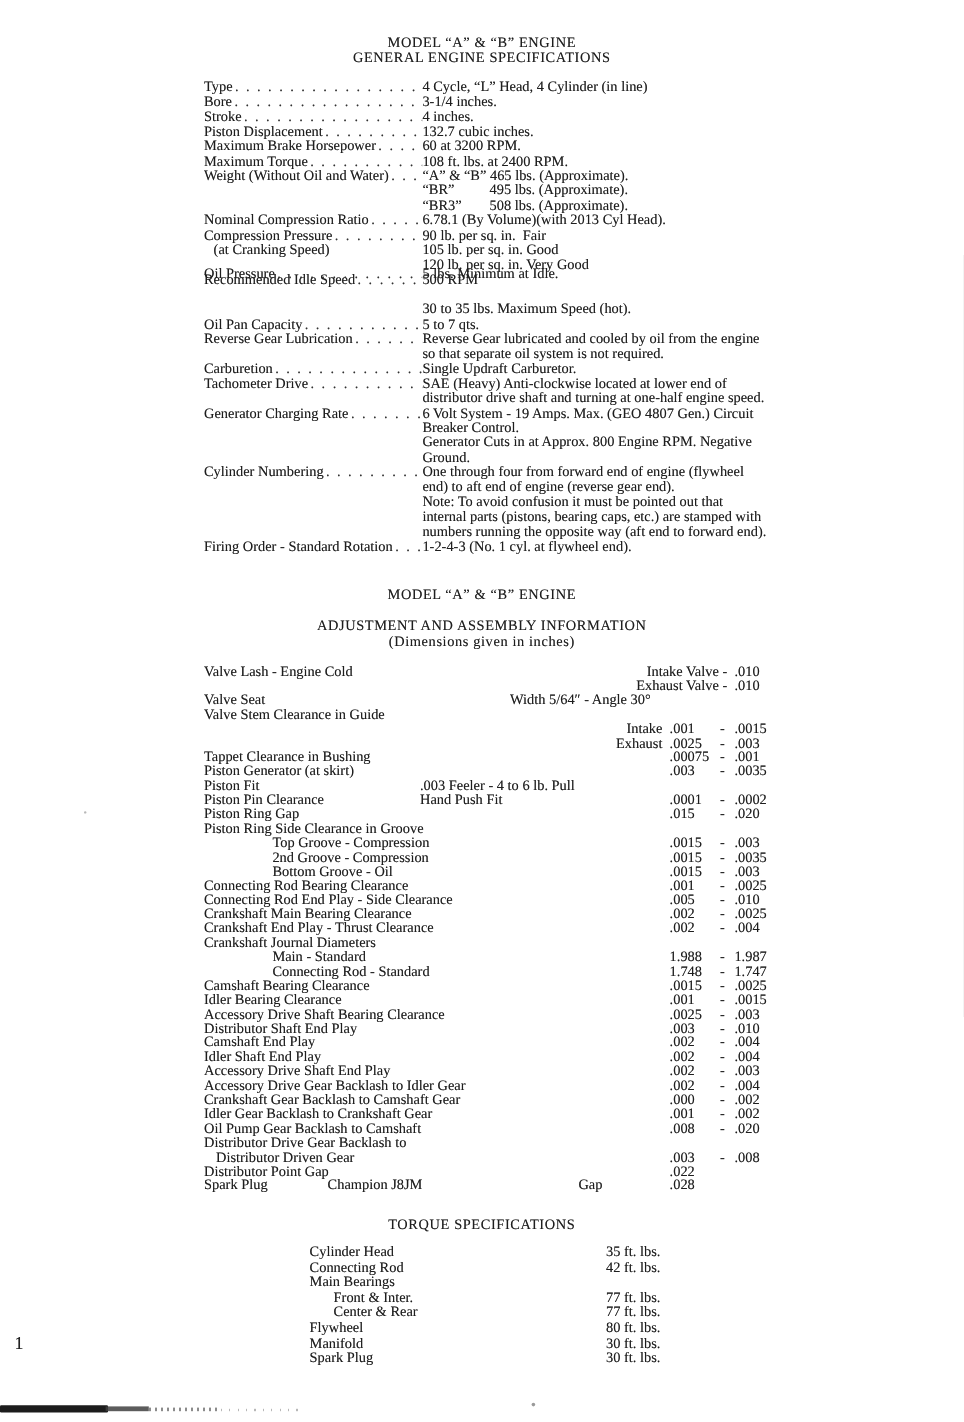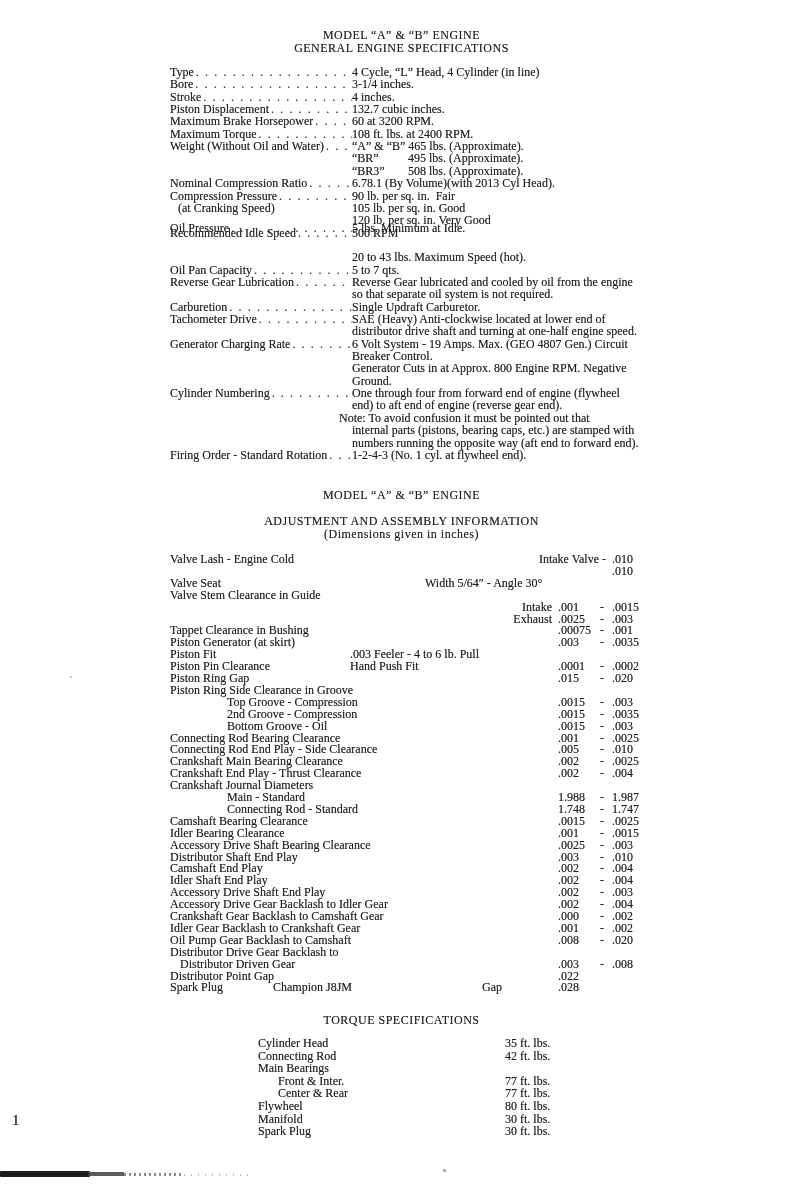--- a/index.html
+++ b/index.html
@@ -124,21 +124,21 @@
           <span class="val" style="left: 352px;">500 RPM</span>
         </div>
         <div class="row" style="top: 221px;">
           <div class="lblwrap">
             <span class="lbl">Oil Pressure</span>
             <span class="dots">. . . . . . . . . . . . . . . . . . . . . . . . . . . . . . . . . . . . . . . . . . . . . . . . . . . . . . . . . . . . </span>
           </div>
           <span class="val" style="left: 352px;">5 lbs. Minimum at Idle.</span>
         </div>
         <div class="row" style="top: 250.25px;">
-          <span class="val" style="left: 352px;">20 to 43 lbs. Maximum Speed (hot).</span>
+          <span class="val" style="left: 352px;">30 to 35 lbs. Maximum Speed (hot).</span>
         </div>
         <div class="row" style="top: 262.6px;">
           <div class="lblwrap">
             <span class="lbl">Oil Pan Capacity</span>
             <span class="dots">. . . . . . . . . . . . . . . . . . . . . . . . . . . . . . . . . . . . . . . . . . . . . . . . . . . . . . . . . . . . </span>
           </div>
           <span class="val" style="left: 352px;">5 to 7 qts.</span>
         </div>
         <div class="row" style="top: 274.95px;">
           <div class="lblwrap">
@@ -187,21 +187,21 @@
           <div class="lblwrap">
             <span class="lbl">Cylinder Numbering</span>
             <span class="dots">. . . . . . . . . . . . . . . . . . . . . . . . . . . . . . . . . . . . . . . . . . . . . . . . . . . . . . . . . . . . </span>
           </div>
           <span class="val" style="left: 352px;">One through four from forward end of engine (flywheel</span>
         </div>
         <div class="row" style="top: 398.45px;">
           <span class="val" style="left: 352px;">end) to aft end of engine (reverse gear end).</span>
         </div>
         <div class="row" style="top: 410.8px;">
-          <span class="val" style="left: 339px; font-family: Liberation Serif, serif;">Note: To avoid confusion it must be pointed out that</span>
+          <span class="val" style="left: 352px; font-family: Liberation Serif, serif;">Note: To avoid confusion it must be pointed out that</span>
         </div>
         <div class="row" style="top: 423.15px;">
           <span class="val" style="left: 352px;">internal parts (pistons, bearing caps, etc.) are stamped with</span>
         </div>
         <div class="row" style="top: 435.5px;">
           <span class="val" style="left: 352px;">numbers running the opposite way (aft end to forward end).</span>
         </div>
         <div class="row" style="top: 447.85px;">
           <div class="lblwrap">
             <span class="lbl">Firing Order - Standard Rotation</span>
@@ -216,20 +216,21 @@
     <div class="h" style="top:488px">MODEL “A” &amp; “B” ENGINE</div>
     <div class="h" style="top:514px">ADJUSTMENT AND ASSEMBLY INFORMATION</div>
     <div class="h" style="top:527px">(Dimensions given in inches)</div>
     <div>
         <div class="row" style="top: 552px;">
           <span style="left: 170px;">Valve Lash - Engine Cold</span>
           <span class="rlw">Intake Valve -</span>
           <span style="left: 612px;">.010</span>
         </div>
         <div class="row" style="top: 563.9px;">
+          <span class="rlw">Exhaust Valve -</span>
           <span style="left: 612px;">.010</span>
         </div>
         <div class="row" style="top: 575.8px;">
           <span style="left: 170px;">Valve Seat</span>
           <span style="left: 425px;">Width 5/64″ - Angle 30°</span>
         </div>
         <div class="row" style="top: 587.7px;">
           <span style="left: 170px;">Valve Stem Clearance in Guide</span>
         </div>
         <div class="row" style="top: 599.6px;">

